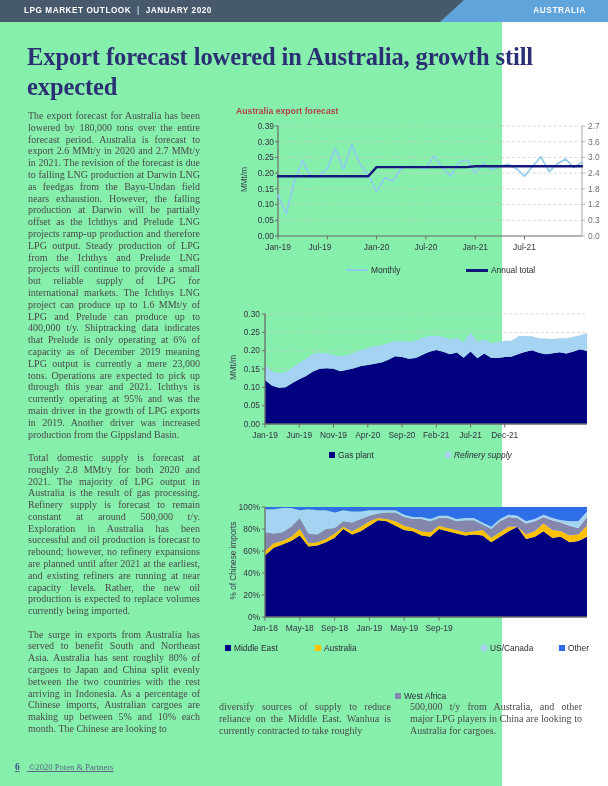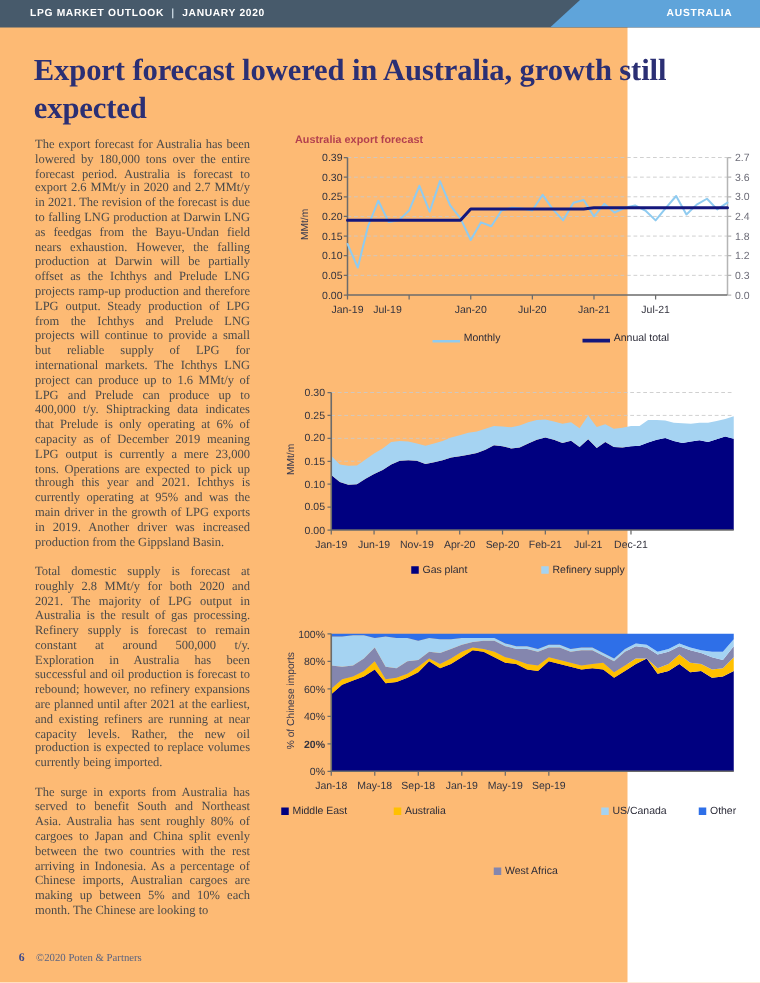--- a/index.html
+++ b/index.html
@@ -5,21 +5,21 @@
   * { box-sizing: border-box; margin: 0; padding: 0; }
   html, body {
     width: 608px; height: 786px;
     background: #ffffff;
     font-family: "Liberation Sans", sans-serif;
     overflow: hidden;
   }
   #page {
     position: relative;
     width: 502px; height: 786px;
-    background: #fdba74;
+    background: #86efac;
   }
 
   
   .header {
     position: absolute; top: 0; left: 0;
     width: 608px; height: 22px;
     background: #475A6B;
     overflow: hidden;
   }
   .header-flag {
@@ -87,20 +87,21 @@
   #bottom-col-b { left: 410px; }
 
   
   .footer {
     position: absolute;
     left: 15px; bottom: 14px;
     font-family: "Liberation Serif", serif;
     font-size: 8.6px;
     color: #5b6480;
     white-space: nowrap;
+    text-decoration: underline;
   }
   .footer .pageno {
     font-weight: bold;
     color: #3d4a8c;
     font-size: 9.4px;
     margin-right: 7px;
   }
 
   
   .chart-block { position: absolute; left: 219px; width: 386px; }
@@ -157,21 +158,21 @@
     position: relative;
     width: 386px;
     height: 13px;
     font-size: 8.4px;
     color: #2b2b38;
   }
   .legend-item {
     position: absolute;
     white-space: nowrap;
     display: flex;
-    align-items: flex-end;
+    align-items: center;
     gap: 3px;
     font-size: 8.4px;
     line-height: 1;
   }
   .swatch-box { width: 6px; height: 6px; display: inline-block; }
   .swatch-line { width: 22px; height: 2.5px; display: inline-block; }
 
   svg { display: block; }
 </style>
 </head>
@@ -190,20 +191,26 @@
   </div>
 
   <h1 class="headline">Export forecast lowered in Australia, growth still expected</h1>
 
   <div id="left-col" class="col-text">
     <p>The export forecast for Australia has been lowered by 180,000 tons over the entire forecast period. Australia is forecast to export 2.6 MMt/y in 2020 and 2.7 MMt/y in 2021. The revision of the forecast is due to falling LNG production at Darwin LNG as feedgas from the Bayu-Undan field nears exhaustion. However, the falling production at Darwin will be partially offset as the Ichthys and Prelude LNG projects ramp-up production and therefore LPG output. Steady production of LPG from the Ichthys and Prelude LNG projects will continue to provide a small but reliable supply of LPG for international markets. The Ichthys LNG project can produce up to 1.6 MMt/y of LPG and Prelude can produce up to 400,000 t/y. Shiptracking data indicates that Prelude is only operating at 6% of capacity as of December 2019 meaning LPG output is currently a mere 23,000 tons. Operations are expected to pick up through this year and 2021. Ichthys is currently operating at 95% and was the main driver in the growth of LPG exports in 2019. Another driver was increased production from the Gippsland Basin.</p>
     <p>Total domestic supply is forecast at roughly 2.8 MMt/y for both 2020 and 2021. The majority of LPG output in Australia is the result of gas processing. Refinery supply is forecast to remain constant at around 500,000 t/y. Exploration in Australia has been successful and oil production is forecast to rebound; however, no refinery expansions are planned until after 2021 at the earliest, and existing refiners are running at near capacity levels. Rather, the new oil production is expected to replace volumes currently being imported.</p>
     <p>The surge in exports from Australia has served to benefit South and Northeast Asia. Australia has sent roughly 80% of cargoes to Japan and China split evenly between the two countries with the rest arriving in Indonesia. As a percentage of Chinese imports, Australian cargoes are making up between 5% and 10% each month. The Chinese are looking to</p>
   </div>
 
+  <div id="bottom-col-a" class="bottom-col col-text">
+    <p>diversify sources of supply to reduce reliance on the Middle East. Wanhua is currently contracted to take roughly</p>
+  </div>
+  <div id="bottom-col-b" class="bottom-col col-text">
+    <p>500,000 t/y from Australia, and other major LPG players in China are looking to Australia for cargoes.</p>
+  </div>
 
   <div id="chart1" class="chart-block">
     <div class="chart-title">Australia export forecast</div>
     <div id="plot1" class="plot-wrap">
         <svg width="386" height="148">
           <line x1="42" x2="346" y1="102.28571428571429" y2="102.28571428571429" stroke="#c9c9c9" stroke-width="0.7" stroke-dasharray="3,2.2"></line>
           <line x1="42" x2="346" y1="86.57142857142857" y2="86.57142857142857" stroke="#c9c9c9" stroke-width="0.7" stroke-dasharray="3,2.2"></line>
           <line x1="42" x2="346" y1="70.85714285714286" y2="70.85714285714286" stroke="#c9c9c9" stroke-width="0.7" stroke-dasharray="3,2.2"></line>
           <line x1="42" x2="346" y1="55.142857142857146" y2="55.142857142857146" stroke="#c9c9c9" stroke-width="0.7" stroke-dasharray="3,2.2"></line>
           <line x1="42" x2="346" y1="39.42857142857143" y2="39.42857142857143" stroke="#c9c9c9" stroke-width="0.7" stroke-dasharray="3,2.2"></line>
@@ -247,21 +254,21 @@
         <div class="ytick" style="left: 0px; width: 38px; top: 3.8px; position: absolute;">0.39</div>
         <div class="ytick r" style="left: 352px; width: 36px; top: 113.8px; position: absolute;">0.0</div>
         <div class="ytick r" style="left: 352px; width: 36px; top: 98.0857px; position: absolute;">0.3</div>
         <div class="ytick r" style="left: 352px; width: 36px; top: 82.3714px; position: absolute;">1.2</div>
         <div class="ytick r" style="left: 352px; width: 36px; top: 66.6571px; position: absolute;">1.8</div>
         <div class="ytick r" style="left: 352px; width: 36px; top: 50.9429px; position: absolute;">2.4</div>
         <div class="ytick r" style="left: 352px; width: 36px; top: 35.2286px; position: absolute;">3.0</div>
         <div class="ytick r" style="left: 352px; width: 36px; top: 19.5143px; position: absolute;">3.6</div>
         <div class="ytick r" style="left: 352px; width: 36px; top: 3.8px; position: absolute;">2.7</div>
         <div class="xtick" style="left: 16px; width: 52px; top: 125px; position: absolute;">Jan-19</div>
-        <div class="xtick" style="left: 48px; width: 52px; top: 125px; position: absolute;">Jul-19</div>
+        <div class="xtick" style="left: 58px; width: 52px; top: 125px; position: absolute;">Jul-19</div>
         <div class="xtick" style="left: 114.595px; width: 52px; top: 125px; position: absolute;">Jan-20</div>
         <div class="xtick" style="left: 163.892px; width: 52px; top: 125px; position: absolute;">Jul-20</div>
         <div class="xtick" style="left: 213.189px; width: 52px; top: 125px; position: absolute;">Jan-21</div>
         <div class="xtick" style="left: 262.486px; width: 52px; top: 125px; position: absolute;">Jul-21</div>
         <div class="ylabel left" style="top: 57px; left: -12px; width: 40px; text-align: center; position: absolute;">MMt/m</div>
       </div>
     <div class="legend-row" id="legend1">
         <div class="legend-item" style="left: 110px; top: 0px;">
           <span class="swatch-line" style="background: rgb(143, 203, 240); height: 2.2px;"></span>
           <span>Monthly</span>
@@ -317,21 +324,21 @@
         <div class="xtick" style="left: 191.277px; width: 52px; top: 125px; position: absolute;">Feb-21</div>
         <div class="xtick" style="left: 225.532px; width: 52px; top: 125px; position: absolute;">Jul-21</div>
         <div class="xtick" style="left: 259.787px; width: 52px; top: 125px; position: absolute;">Dec-21</div>
         <div class="ylabel left" style="top: 57px; left: 8px; width: 110px; margin-left: -49px; text-align: center; position: absolute;">MMt/m</div>
       </div>
     <div class="legend-row" id="legend2">
         <div class="legend-item" style="left: 110px; top: 0px;">
           <span class="swatch-box" style="background: rgb(0, 0, 128);"></span>
           <span>Gas plant</span>
         </div>
-        <div class="legend-item" style="left: 214px; top: 0px;">
+        <div class="legend-item" style="left: 226px; top: 0px; font-style: italic;">
           <span class="swatch-box" style="background: rgb(165, 211, 242);"></span>
           <span>Refinery supply</span>
         </div>
       </div>
   </div>
 
   <div id="chart3" class="chart-block">
     <div id="plot3" class="plot-wrap">
         <svg width="386" height="143">
           <path d="M 46.00 54.40 L 54.70 46.70 L 63.41 43.40 L 72.11 40.10 L 80.81 34.60 L 89.51 45.60 L 98.22 44.50 L 106.92 41.20 L 115.62 36.80 L 124.32 28.00 L 133.03 33.50 L 141.73 30.20 L 150.43 24.70 L 159.14 19.20 L 167.84 20.30 L 176.54 24.70 L 185.24 29.10 L 193.95 30.20 L 202.65 34.60 L 211.35 35.70 L 220.05 28.00 L 228.76 30.20 L 237.46 32.40 L 246.16 34.60 L 254.86 33.50 L 263.57 34.60 L 272.27 41.20 L 280.97 35.70 L 289.68 30.20 L 298.38 25.80 L 307.08 37.90 L 315.78 35.70 L 324.49 30.20 L 333.19 36.80 L 341.89 35.70 L 350.59 41.20 L 359.30 40.10 L 368.00 35.70 L 368.00 116.00 L 359.30 116.00 L 350.59 116.00 L 341.89 116.00 L 333.19 116.00 L 324.49 116.00 L 315.78 116.00 L 307.08 116.00 L 298.38 116.00 L 289.68 116.00 L 280.97 116.00 L 272.27 116.00 L 263.57 116.00 L 254.86 116.00 L 246.16 116.00 L 237.46 116.00 L 228.76 116.00 L 220.05 116.00 L 211.35 116.00 L 202.65 116.00 L 193.95 116.00 L 185.24 116.00 L 176.54 116.00 L 167.84 116.00 L 159.14 116.00 L 150.43 116.00 L 141.73 116.00 L 133.03 116.00 L 124.32 116.00 L 115.62 116.00 L 106.92 116.00 L 98.22 116.00 L 89.51 116.00 L 80.81 116.00 L 72.11 116.00 L 63.41 116.00 L 54.70 116.00 L 46.00 116.00 Z" fill="#000080" stroke="none"></path>
@@ -348,21 +355,21 @@
           <line x1="43" x2="46" y1="28" y2="28" stroke="#6b6b6b" stroke-width="1"></line>
           <line x1="43" x2="46" y1="6" y2="6" stroke="#6b6b6b" stroke-width="1"></line>
           <line x1="46" x2="46" y1="116" y2="119.5" stroke="#6b6b6b" stroke-width="1"></line>
           <line x1="80.8108108108108" x2="80.8108108108108" y1="116" y2="119.5" stroke="#6b6b6b" stroke-width="1"></line>
           <line x1="115.62162162162163" x2="115.62162162162163" y1="116" y2="119.5" stroke="#6b6b6b" stroke-width="1"></line>
           <line x1="150.43243243243245" x2="150.43243243243245" y1="116" y2="119.5" stroke="#6b6b6b" stroke-width="1"></line>
           <line x1="185.24324324324326" x2="185.24324324324326" y1="116" y2="119.5" stroke="#6b6b6b" stroke-width="1"></line>
           <line x1="220.05405405405406" x2="220.05405405405406" y1="116" y2="119.5" stroke="#6b6b6b" stroke-width="1"></line>
         </svg>
         <div class="ytick" style="left: 0px; width: 41px; top: 111.8px; position: absolute;">0%</div>
-        <div class="ytick" style="left: 0px; width: 41px; top: 89.8px; position: absolute; font-weight: bold;">20%</div>
+        <div class="ytick" style="left: 0px; width: 41px; top: 89.8px; position: absolute;">20%</div>
         <div class="ytick" style="left: 0px; width: 41px; top: 67.8px; position: absolute;">40%</div>
         <div class="ytick" style="left: 0px; width: 41px; top: 45.8px; position: absolute;">60%</div>
         <div class="ytick" style="left: 0px; width: 41px; top: 23.8px; position: absolute;">80%</div>
         <div class="ytick" style="left: 0px; width: 41px; top: 1.8px; position: absolute;">100%</div>
         <div class="xtick" style="left: 20px; width: 52px; top: 123px; position: absolute;">Jan-18</div>
         <div class="xtick" style="left: 54.8108px; width: 52px; top: 123px; position: absolute;">May-18</div>
         <div class="xtick" style="left: 89.6216px; width: 52px; top: 123px; position: absolute;">Sep-18</div>
         <div class="xtick" style="left: 124.432px; width: 52px; top: 123px; position: absolute;">Jan-19</div>
         <div class="xtick" style="left: 159.243px; width: 52px; top: 123px; position: absolute;">May-19</div>
         <div class="xtick" style="left: 194.054px; width: 52px; top: 123px; position: absolute;">Sep-19</div>

